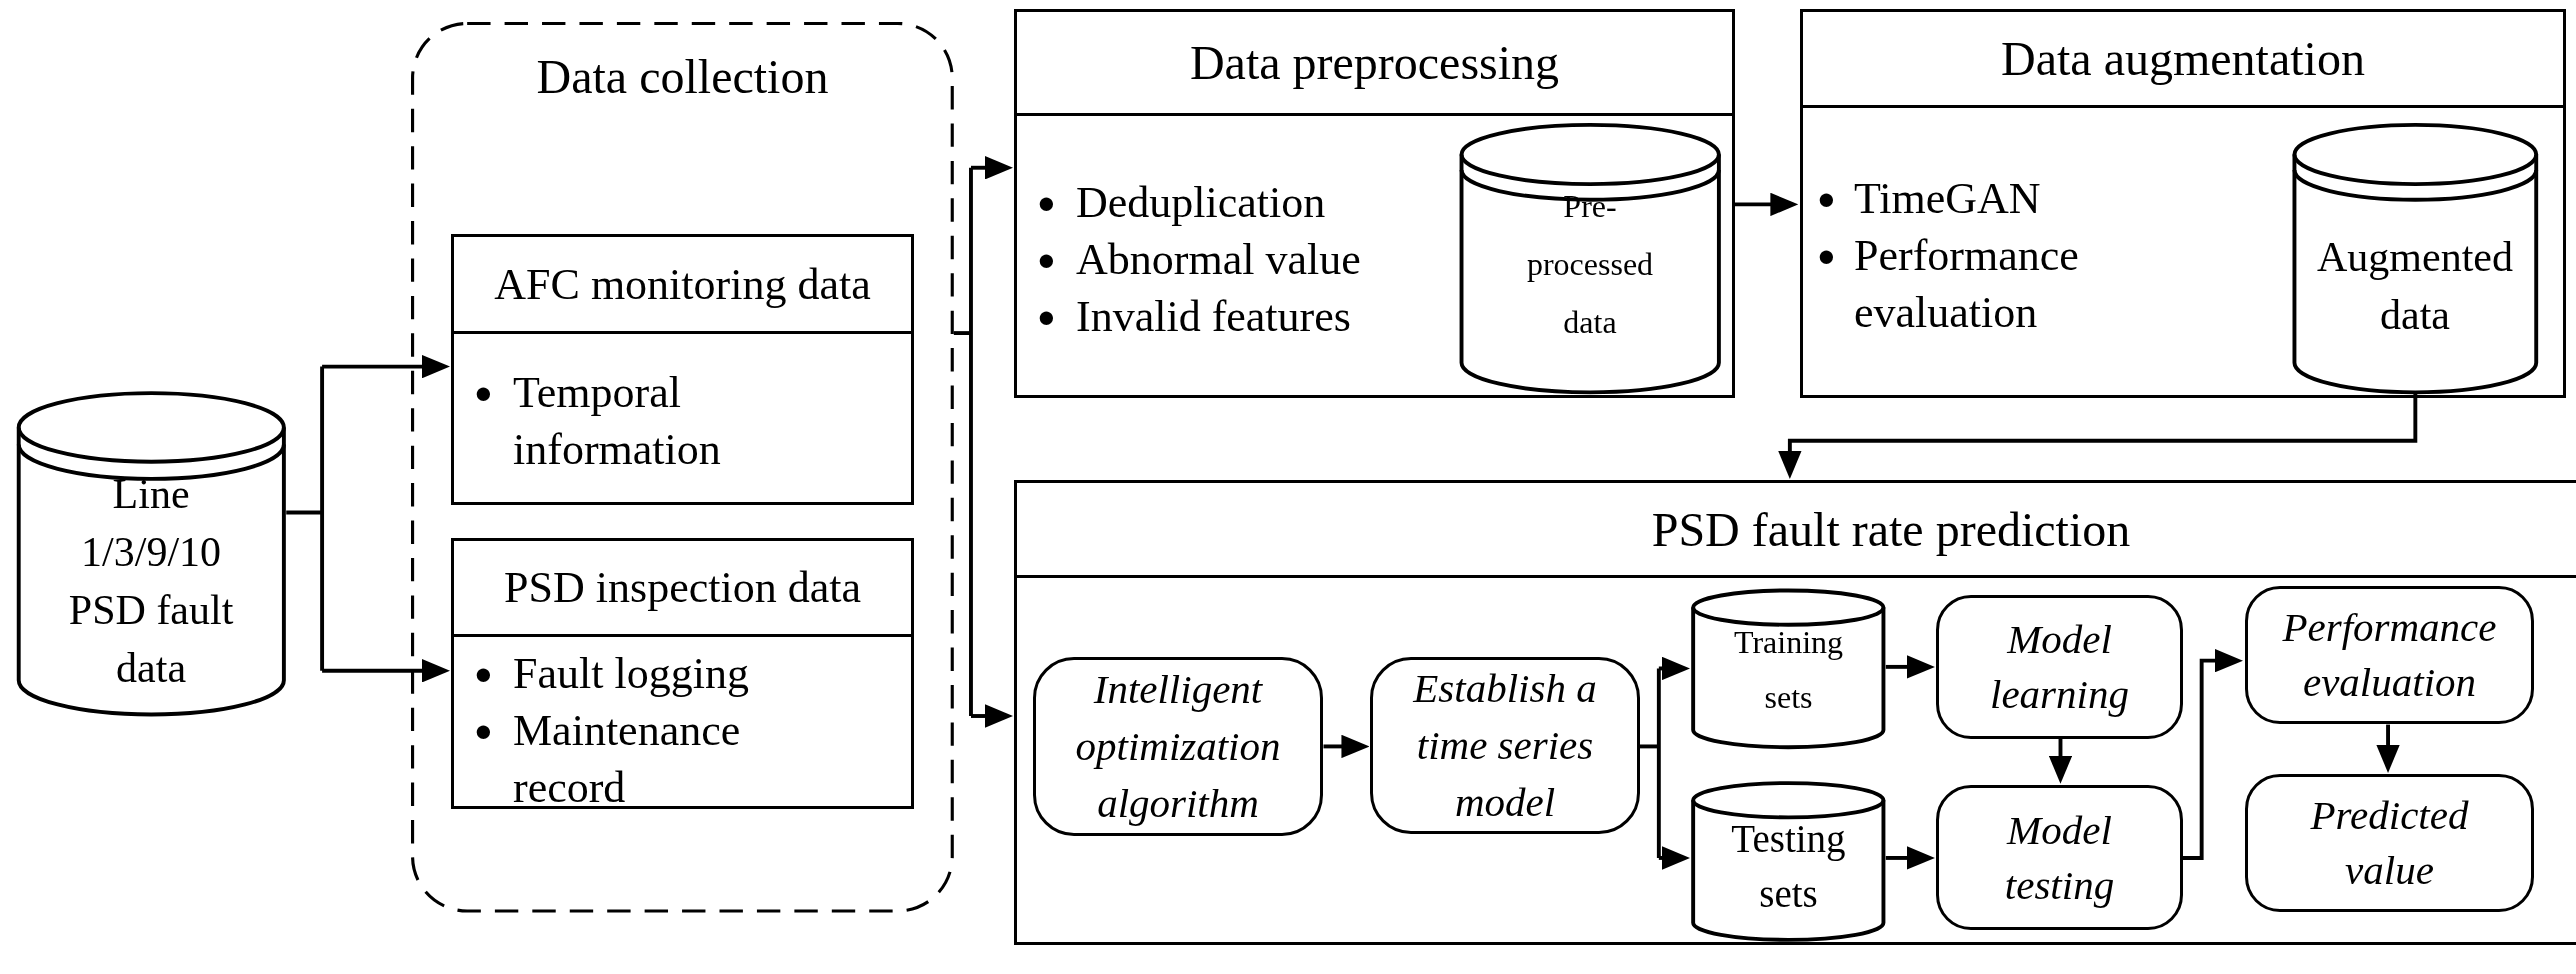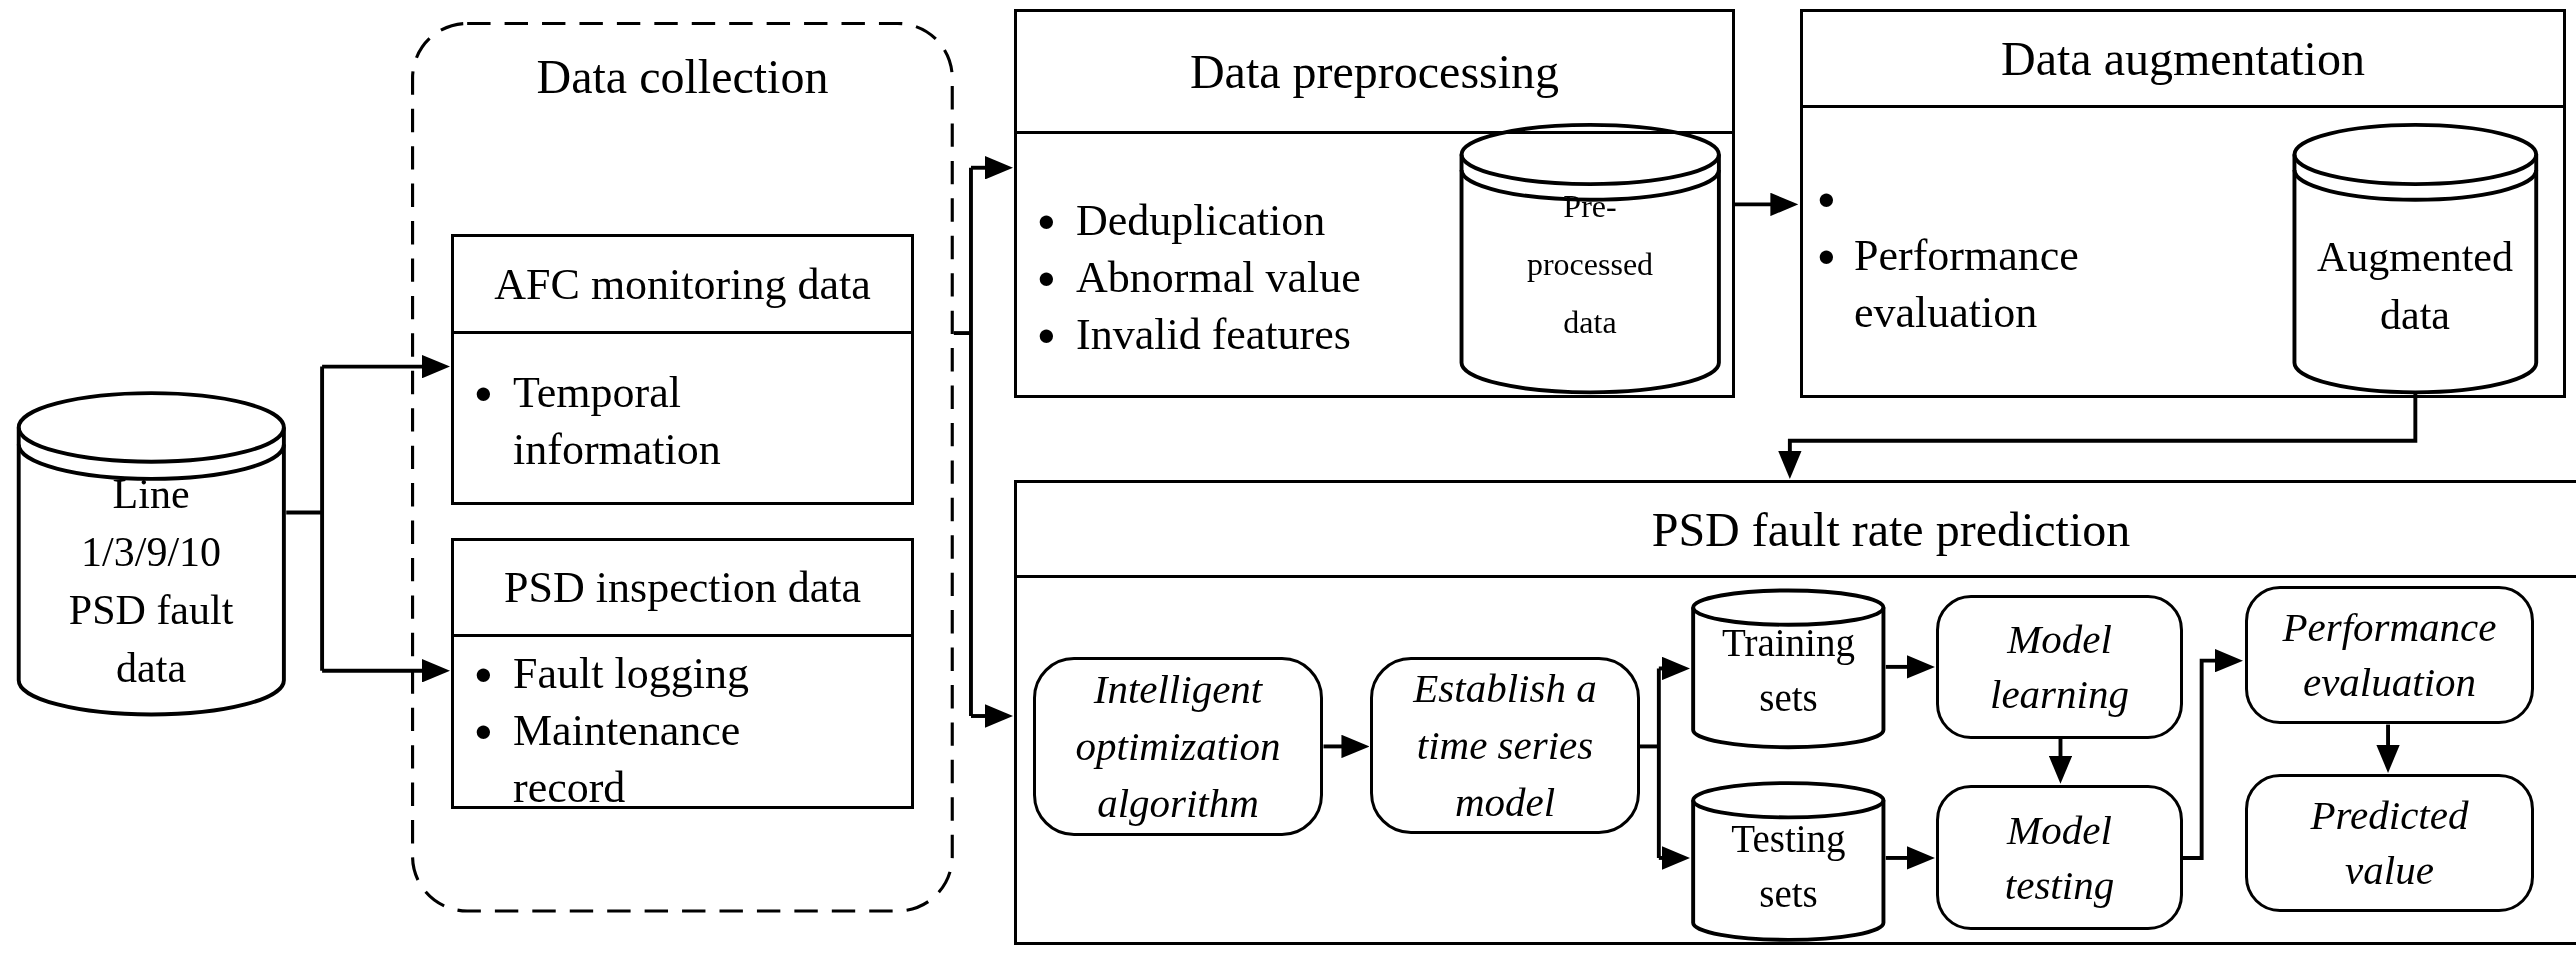--- a/index.html
+++ b/index.html
@@ -143,21 +143,21 @@
         <span class="txt" style="max-width:335px">Fault logging</span>
       </div>
       <div class="bi">
         <span class="dot">●</span>
         <span class="txt" style="max-width:335px">Maintenance record</span>
       </div>
     </div>
   </div>
 
   <div class="box" style="left:1014px;top:9.4px;width:721px;height:389px">
-    <div class="box-header" style="height:122px">Data preprocessing</div>
+    <div class="box-header" style="height:104px">Data preprocessing</div>
     <div class="box-body" style="padding-top:58px">
       <div class="bi">
         <span class="dot">●</span>
         <span class="txt">Deduplication</span>
       </div>
       <div class="bi">
         <span class="dot">●</span>
         <span class="txt">Abnormal value</span>
       </div>
       <div class="bi">
@@ -165,20 +165,21 @@
         <span class="txt">Invalid features</span>
       </div>
     </div>
   </div>
 
   <div class="box" style="left:1800px;top:9.4px;width:766px;height:389px">
     <div class="box-header" style="height:96px">Data augmentation</div>
     <div class="box-body" style="padding-top:62px">
       <div class="bi">
         <span class="dot" style="flex-basis:51px;width:51px;padding-left:14px">●</span>
+        <span class="txt">TimeGAN</span>
       </div>
       <div class="bi">
         <span class="dot" style="flex-basis:51px;width:51px;padding-left:14px">●</span>
         <span class="txt" style="max-width:359px">Performance evaluation</span>
       </div>
     </div>
   </div>
 
   <div class="box" style="left:1014px;top:480px;width:1754px;height:465px">
     <div class="box-header" style="height:95px">PSD fault rate prediction</div>
@@ -209,20 +210,20 @@
 PSD fault
 data</div>
 
   <div class="cyl-label" style="left:1458px;top:110px;width:264px;padding-top:67px;font-size:32px;line-height:58px">Pre-
 processed
 data</div>
 
   <div class="cyl-label" style="left:2291px;top:122px;width:248px;padding-top:106px;font-size:42px;line-height:58px">Augmented
 data</div>
 
-  <div class="cyl-label" style="left:1690px;top:587px;width:197px;padding-top:28px;font-size:39px;line-height:55px">Training
+  <div class="cyl-label" style="left:1690px;top:587px;width:197px;padding-top:28px;font-size:32px;line-height:55px">Training
 sets</div>
 
   <div class="cyl-label" style="left:1690px;top:780px;width:197px;padding-top:31px;font-size:39px;line-height:55px">Testing
 sets</div>
 
 </div>
 
 
 </body></html>

